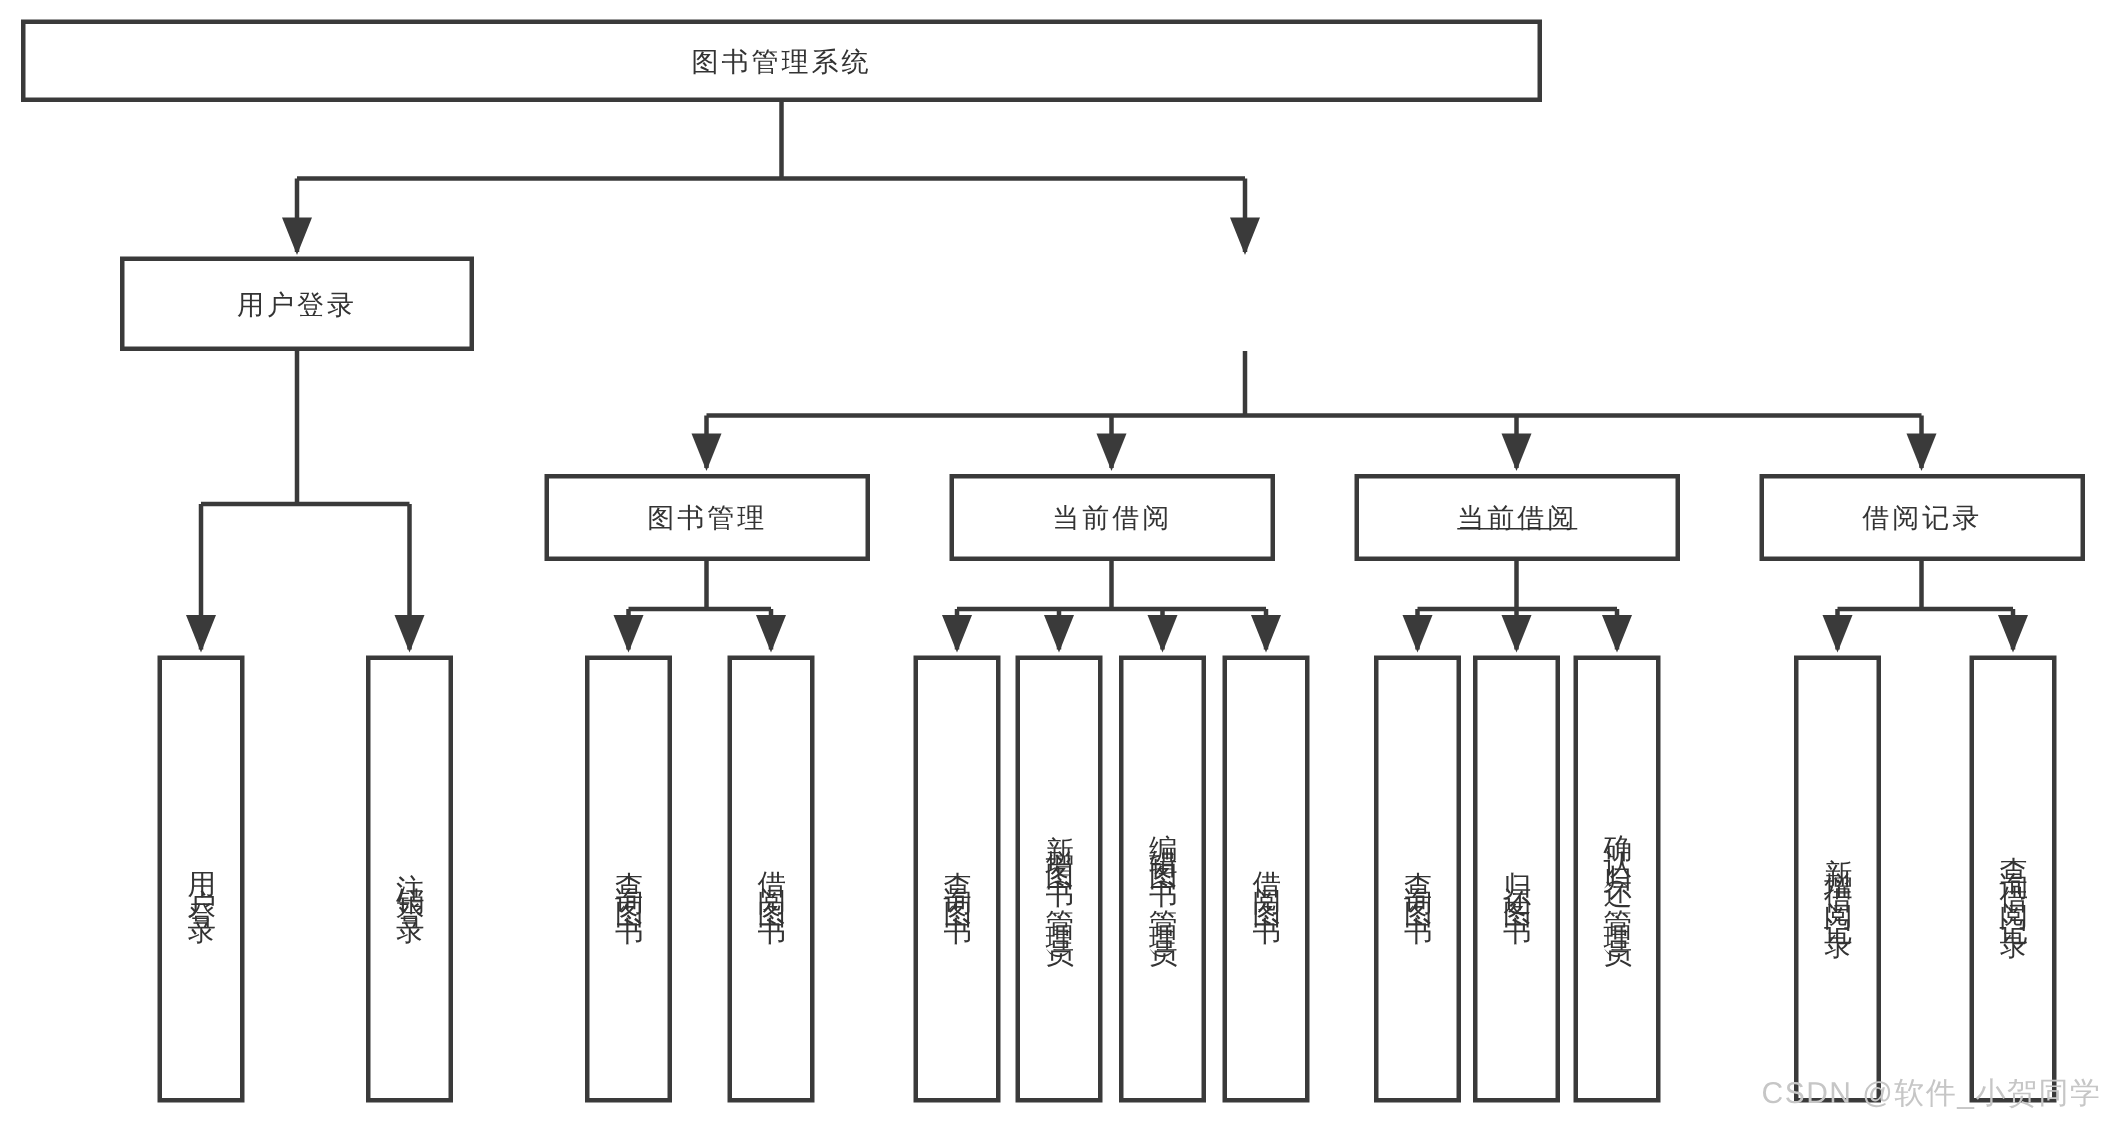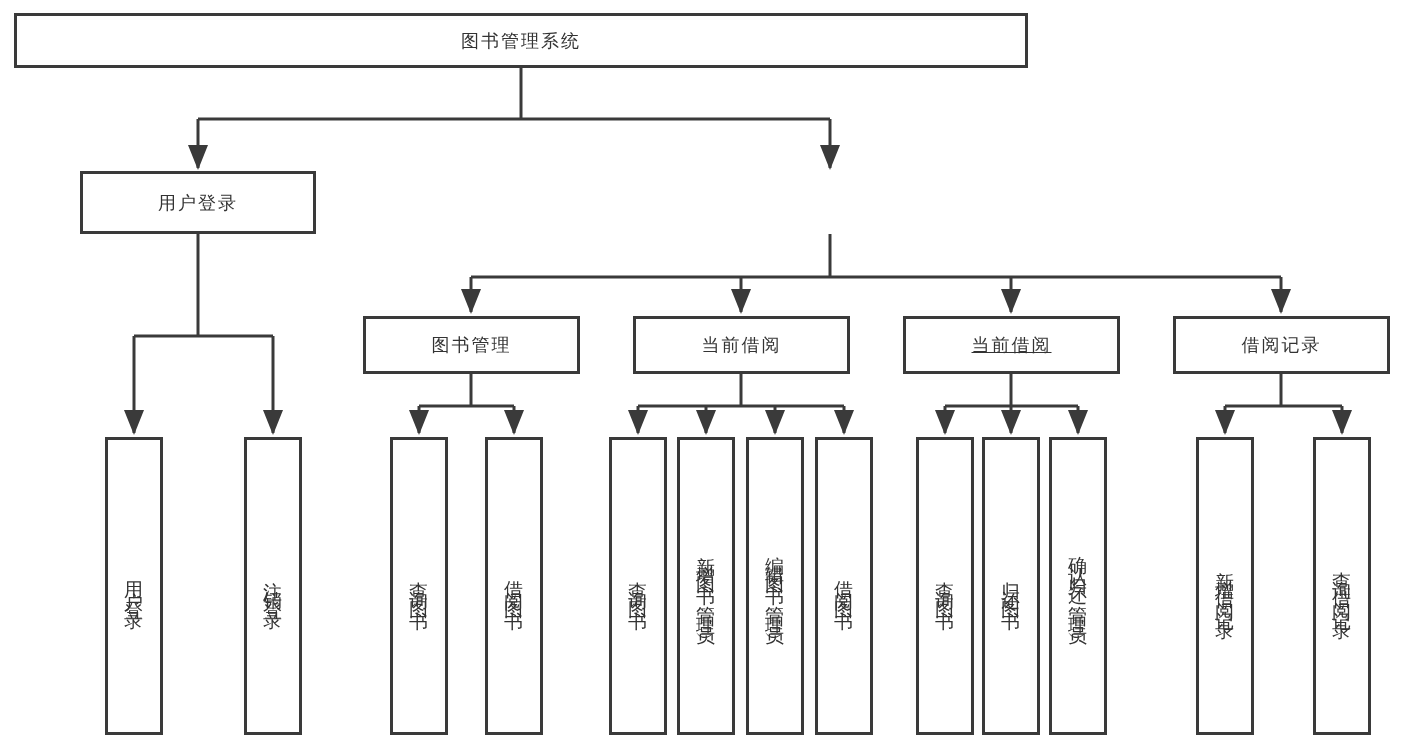--- a/index.html
+++ b/index.html
@@ -181,14 +181,15 @@
     <span class="lbl">确认归还（管理员）</span>
   </div>
 
   <div class="node vert" style="left:1196px;top:437px;width:58px;height:298px;">
     <span class="lbl">新增借阅记录</span>
   </div>
   <div class="node vert" style="left:1313px;top:437px;width:58px;height:298px;">
     <span class="lbl">查询借阅记录</span>
   </div>
 
+  <div class="watermark">CSDN @软件_小贺同学</div>
 
 </div>
 
 </body></html>

